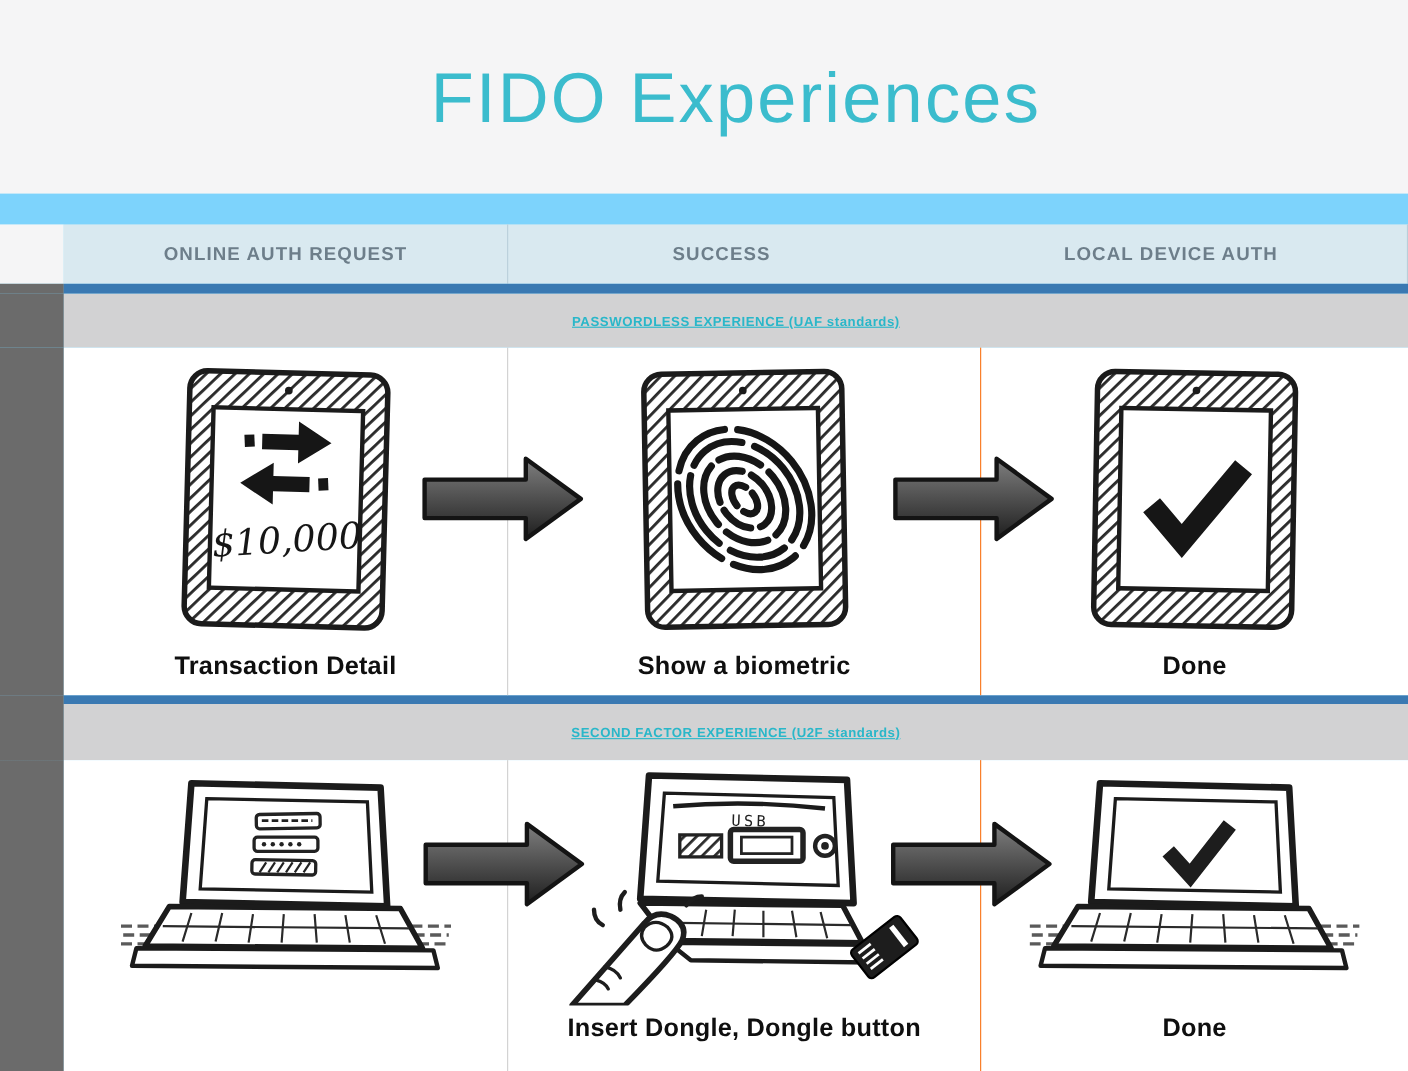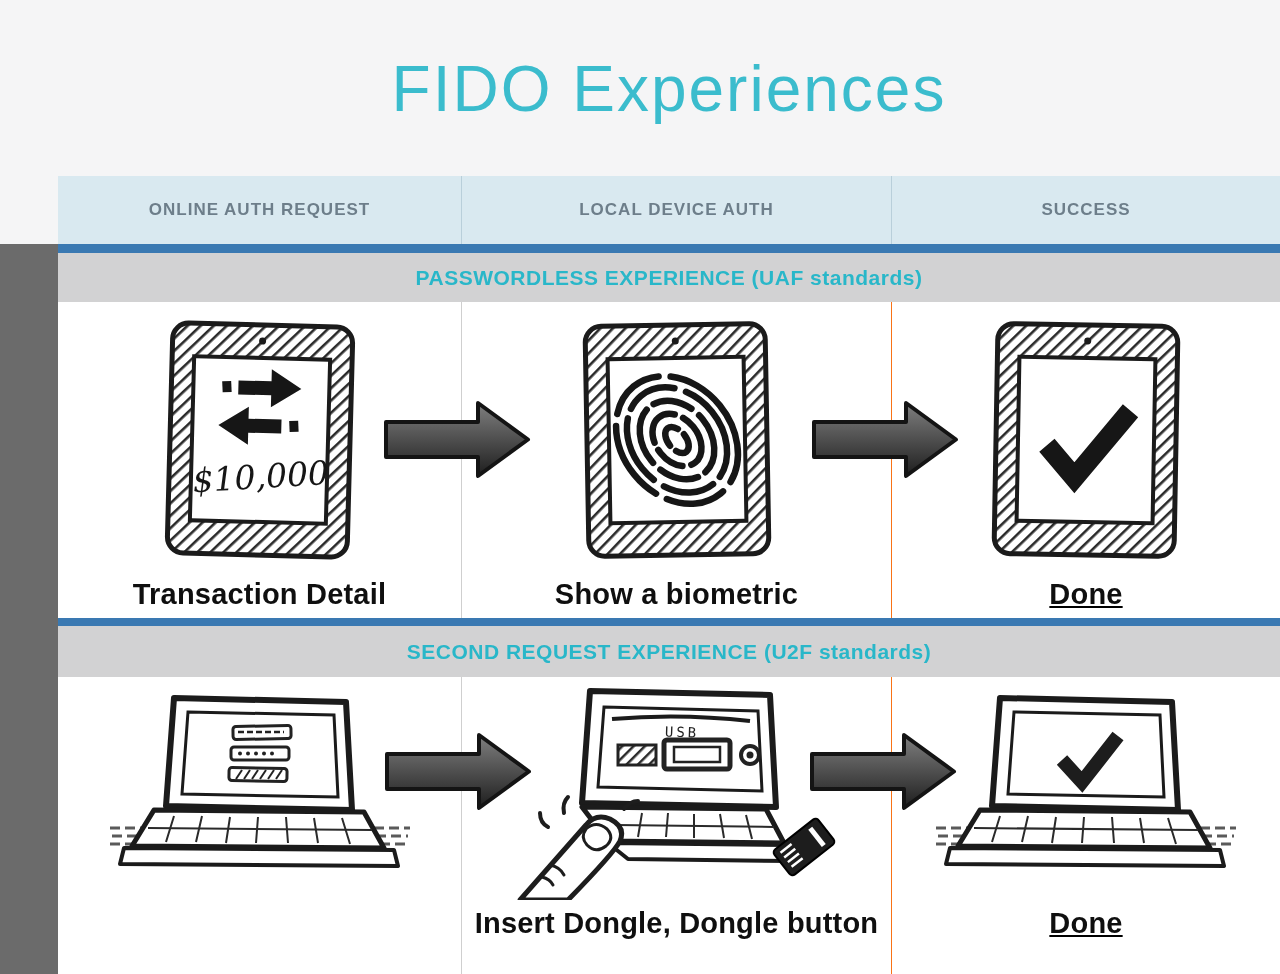--- a/index.html
+++ b/index.html
@@ -26,21 +26,21 @@
   
   .flex-row { display: flex; width: 1280px; }
   .spacer { width: 58px; flex: 0 0 58px; }
   .content { width: 1222px; flex: 0 0 1222px; }
 
   .spacer-topband { background: #f5f5f6; }
   .spacer-gray { background: #6b6b6b; }
   .spacer-gray-end { background: linear-gradient(to bottom, #6b6b6b 0px, #6b6b6b 297px, #ffffff 297px); }
 
   
-  .header-row { height: 68px; }
+  .header-row { height: 54px; margin-top: 28px; }
   .header-content { display: flex; background: #d9e9f0; }
   .hcell {
     display: flex; align-items: center; justify-content: center;
     font-size: 17px; font-weight: bold; letter-spacing: 1px;
     color: #6d7e8a;
   }
   .hc1 { width: 404px; border-right: 1px solid #b9cfda; }
   .hc2 { width: 430px; border-right: 1px solid #b9cfda; }
   .hc3 { width: 388px; }
 
@@ -49,35 +49,35 @@
   .accent-row-b { height: 8px; }
   .accent-bar { background: #3a79b2; }
 
   
   .section-row-a { height: 49px; }
   .section-row-b { height: 51px; }
   .section-header {
     display: flex; align-items: center; justify-content: center;
     background: #d2d2d3;
     color: #29b7c9;
-    font-size: 21px; font-weight: bold; letter-spacing: 0.5px;
+    font-size: 12px; font-weight: bold; letter-spacing: 0.5px; text-decoration: underline;
   }
 
   
   .step-row-a { height: 316px; }
   .step-row-b { height: 311px; }
   .steps { display: flex; position: relative; background: #ffffff; }
   .cell { display: flex; flex-direction: column; align-items: center; }
   .sc1 { width: 404px; border-right: 1px solid #cfcfcf; }
   .sc2 { width: 430px; border-right: 1px solid #f97316; }
-  .sc3 { width: 388px; text-decoration: underline; }
+  .sc3 { width: 388px; }
   .icon-wrap-a { height: 276px; display: flex; align-items: center; justify-content: center; }
   .icon-wrap-b { height: 230px; display: flex; align-items: center; justify-content: center; }
   .step-label {
-    font-size: 29px; font-weight: bold; color: #0f0f0f; letter-spacing: 0.2px;
+    font-size: 23px; font-weight: bold; color: #0f0f0f; letter-spacing: 0.2px;
     text-align: center;
   }
 
   
   .arrow { position: absolute; z-index: 3; }
   .arr-a1 { left: 324px; top: 95px; }
   .arr-a2 { left: 752px; top: 95px; }
   .arr-b1 { left: 325px; top: 52px; }
   .arr-b2 { left: 750px; top: 52px; }
 
@@ -89,22 +89,22 @@
 <div class="slide">
 
   <div class="top-band">
     <h1 class="title">FIDO Experiences</h1>
   </div>
 
   <div class="flex-row header-row">
     <div class="spacer spacer-topband"></div>
     <div class="content header-content">
       <div class="hcell hc1">ONLINE AUTH REQUEST</div>
+      <div class="hcell hc3">SUCCESS</div>
       <div class="hcell hc2">LOCAL DEVICE AUTH</div>
-      <div class="hcell hc3">SUCCESS</div>
     </div>
   </div>
 
   <div class="flex-row accent-row-a">
     <div class="spacer spacer-gray"></div>
     <div class="content accent-bar"></div>
   </div>
 
   <div class="flex-row section-row-a">
     <div class="spacer spacer-gray"></div>
@@ -205,21 +205,21 @@
     </div>
   </div>
 
   <div class="flex-row accent-row-b">
     <div class="spacer spacer-gray"></div>
     <div class="content accent-bar"></div>
   </div>
 
   <div class="flex-row section-row-b">
     <div class="spacer spacer-gray"></div>
-    <div class="content section-header">SECOND REQUEST EXPERIENCE (U2F standards)</div>
+    <div class="content section-header">SECOND FACTOR EXPERIENCE (U2F standards)</div>
   </div>
 
   <div class="flex-row step-row-b">
     <div class="spacer spacer-gray-end"></div>
     <div class="content steps">
 
       <div class="cell sc1">
         <div class="icon-wrap-b">
 
           <svg class="sketch" width="300" height="205" viewBox="0 0 300 205">

